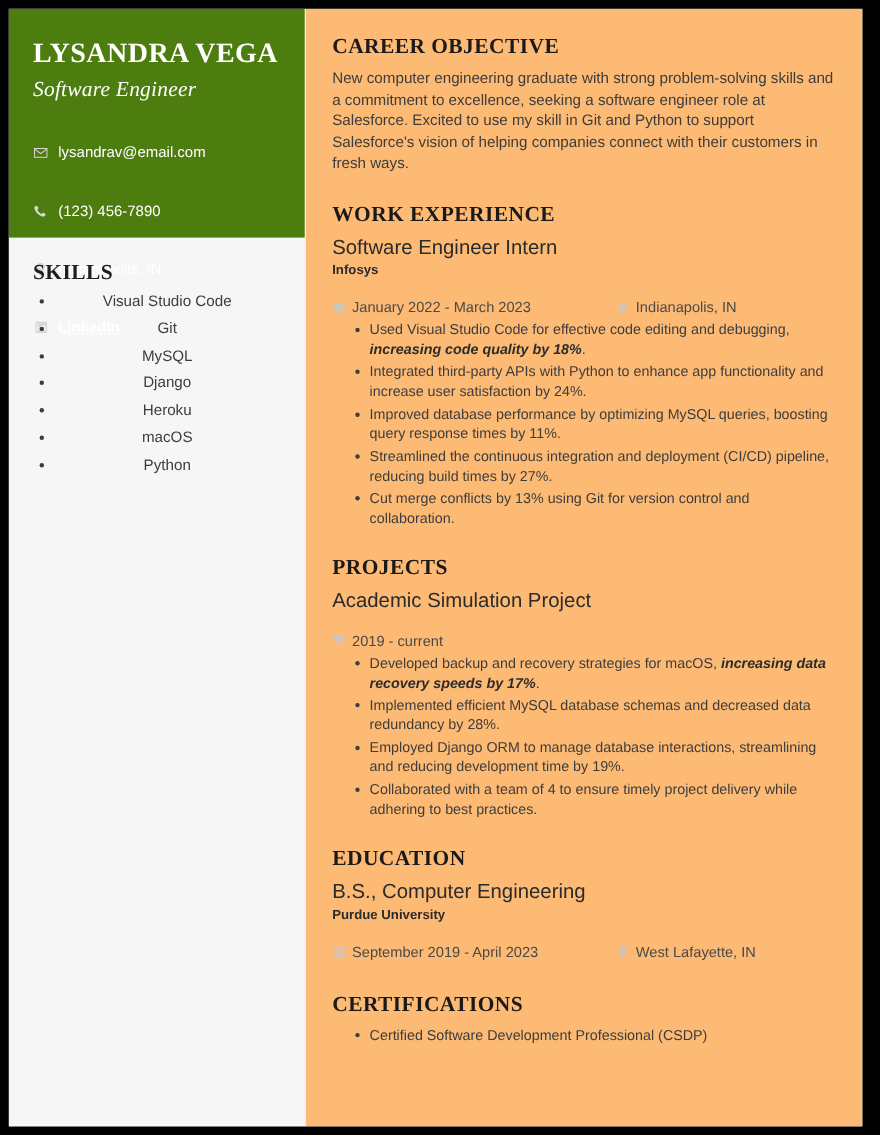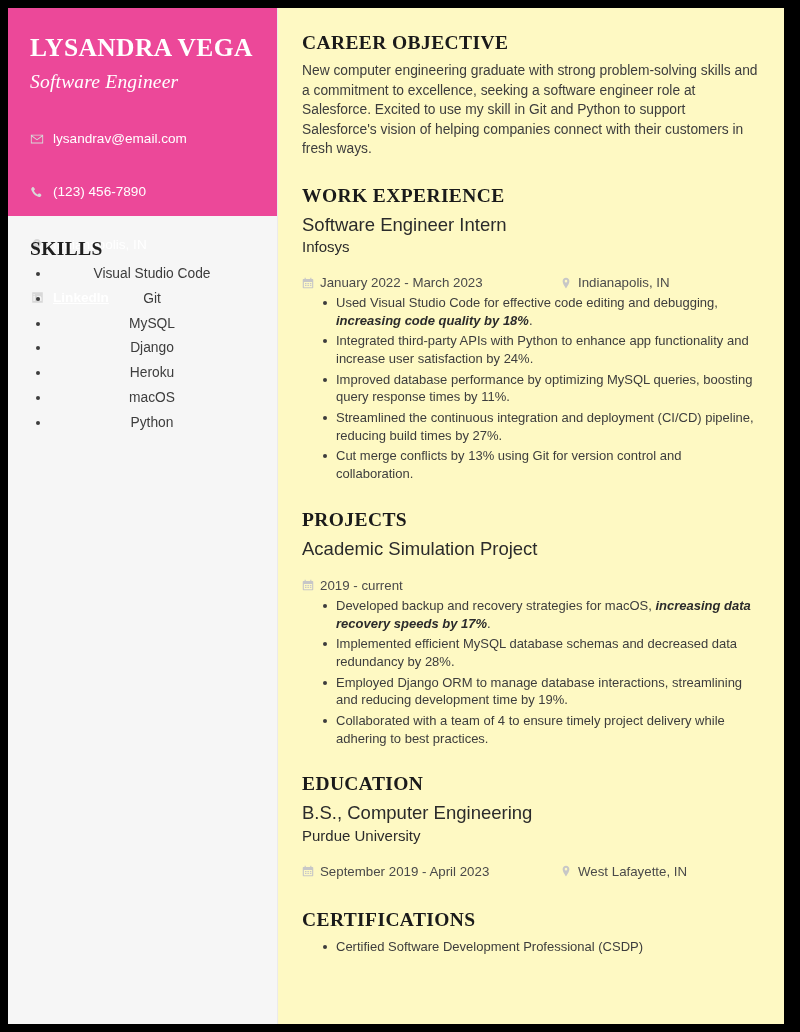--- a/index.html
+++ b/index.html
@@ -25,21 +25,21 @@
   
   .sidebar {
     width: 270px;
     flex: 0 0 270px;
     background: #f6f6f6;
     border-right: 1px solid #eceaea;
     position: relative;
   }
 
   .sidebar-head {
-    background: #ec4899;
+    background: #4d7c0f;
     color: #ffffff;
     padding: 26px 22px 22px 22px;
     height: 208px;
   }
 
   .name {
     font-family: "Liberation Serif", serif;
     font-weight: bold;
     font-size: 25.5px;
     letter-spacing: 0.4px;
@@ -121,21 +121,21 @@
     width: 4px;
     height: 4px;
     border-radius: 50%;
     background: #3d3d3d;
   }
 
   
   .main {
     flex: 1;
     padding: 24px 22px 0 24px;
-    background: #fef9c3;
+    background: #fdba74;
   }
 
   .section { margin-bottom: 18px; }
 
   .sec-heading {
     font-family: "Liberation Serif", serif;
     font-weight: bold;
     font-size: 19.5px;
     letter-spacing: 0.4px;
     color: #1a1a1a;
@@ -150,22 +150,22 @@
 
   .entry-title {
     font-size: 18.5px;
     color: #2b2b2b;
     line-height: 1.2;
     margin-bottom: 2px;
     font-weight: normal;
   }
 
   .entry-org {
-    font-size: 15px;
-    font-weight: normal;
+    font-size: 12px;
+    font-weight: bold;
     color: #2b2b2b;
     margin-bottom: 4px;
   }
 
   .meta-row {
     display: flex;
     align-items: center;
     font-size: 13.3px;
     color: #4a4a4a;
     margin-bottom: 4px;

